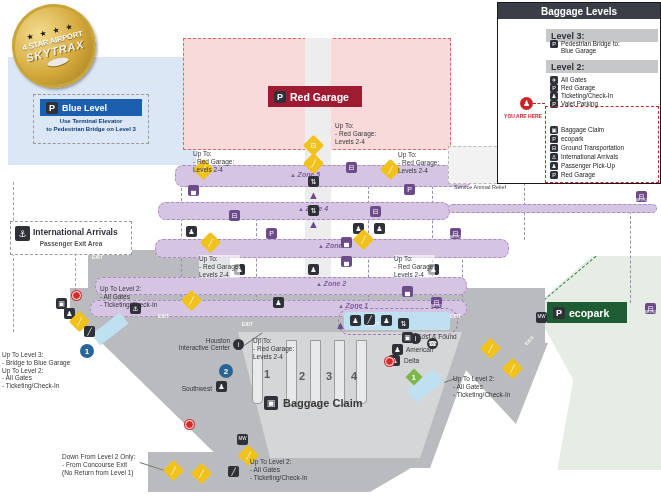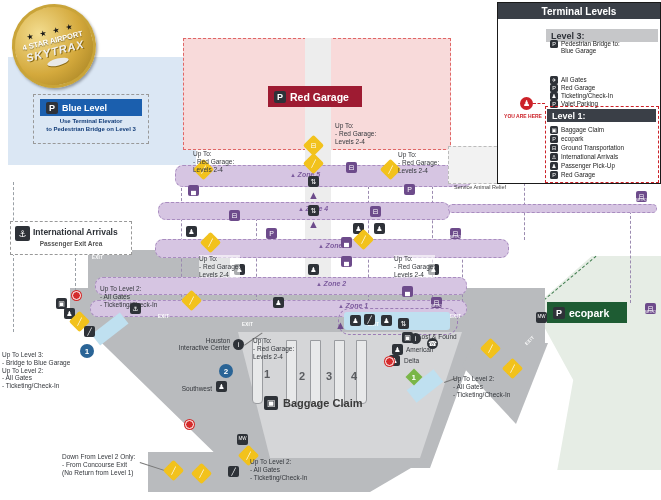--- a/index.html
+++ b/index.html
@@ -229,45 +229,45 @@
 - All Gates
 - Ticketing/Check-In</div>
   <div class="ann" style="left:62px;top:453px;">Down From Level 2 Only:
 - From Concourse Exit
 (No Return from Level 1)</div>
   <div class="leader" style="left:140px;top:462px;width:28px;transform:rotate(18deg);"></div>
   <div class="leader" style="left:244px;top:345px;width:22px;transform:rotate(-35deg);"></div>
   <div class="leader" style="left:444px;top:382px;width:14px;transform:rotate(-20deg);"></div>
 
   <div class="abs legend">
-    <div class="legend-head">Terminal Levels</div>
+    <div class="legend-head">Baggage Levels</div>
     <div class="lvl-bar" style="top:26px;">Level 3:</div>
     <div class="lrow pre" style="top:37px;">
       <span class="leg-ic">P</span>
       <span>Pedestrian Bridge to:
 Blue Garage</span>
     </div>
+    <div class="lvl-bar" style="top:57px;">Level 2:</div>
     <div class="lrow" style="top:73px;">
       <span class="leg-ic">✈</span>
         <span>All Gates</span>
       </div>
     <div class="lrow" style="top:81px;">
       <span class="leg-ic">P</span>
         <span>Red Garage</span>
       </div>
     <div class="lrow" style="top:89px;">
       <span class="leg-ic">♟</span>
         <span>Ticketing/Check-In</span>
       </div>
     <div class="lrow" style="top:97px;">
       <span class="leg-ic">P</span>
         <span>Valet Parking</span>
       </div>
     <div class="red-dash"></div>
-    <div class="lvl-bar dark" style="top:106px;left:49px;width:109px;">Level 1:</div>
     <div class="lrow" style="top:123px;">
       <span class="leg-ic">▣</span>
         <span>Baggage Claim</span>
       </div>
     <div class="lrow" style="top:132px;">
       <span class="leg-ic">P</span>
         <span>ecopark</span>
       </div>
     <div class="lrow" style="top:141px;">
       <span class="leg-ic">⊟</span>

